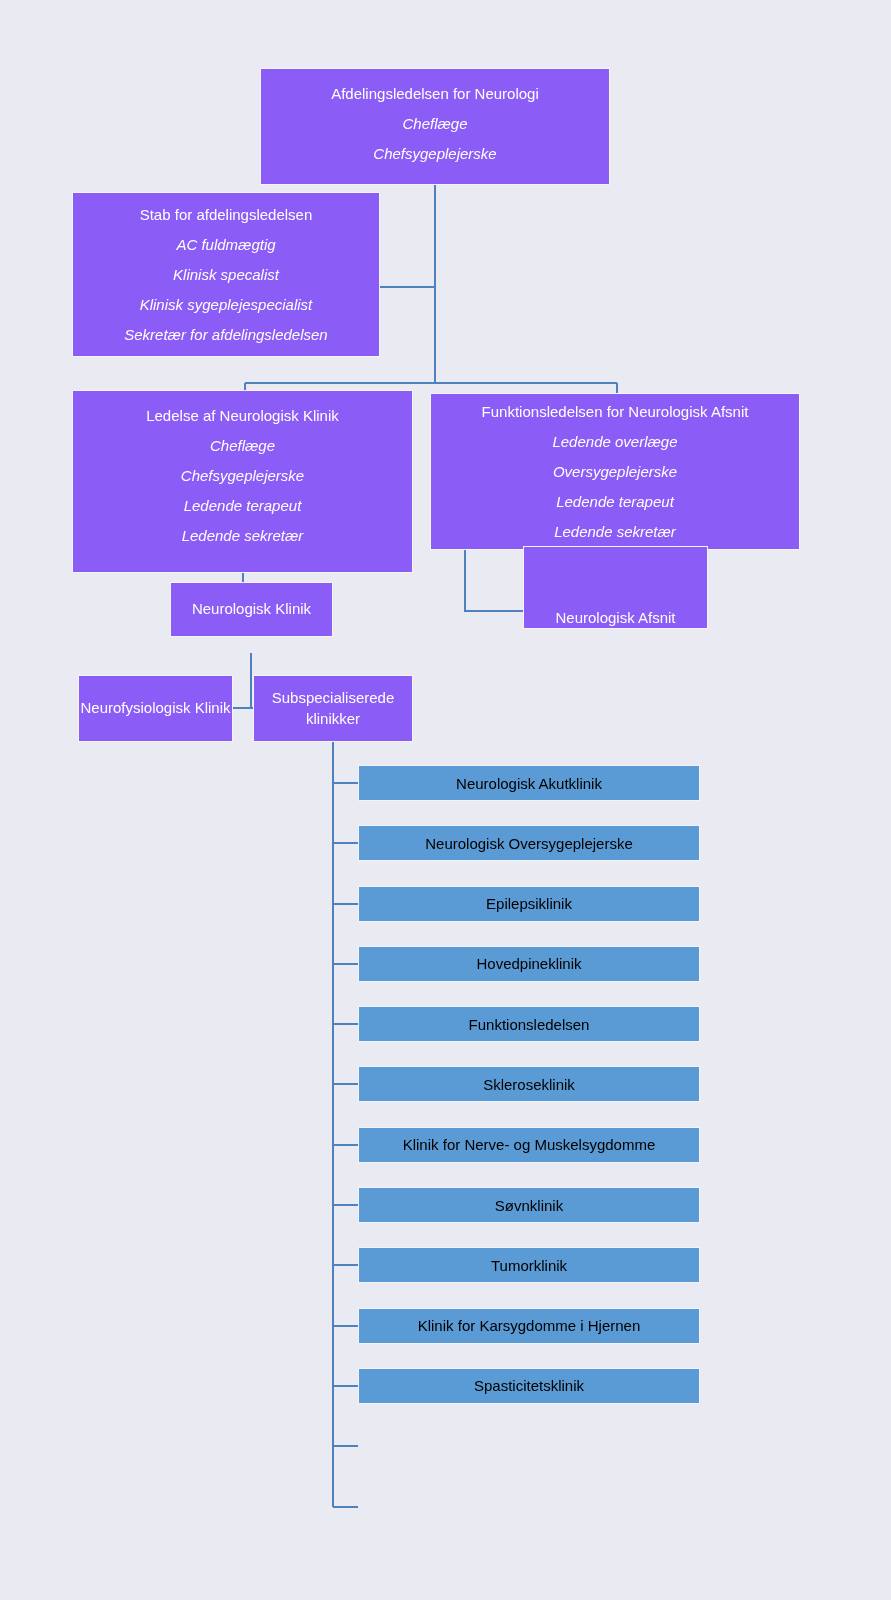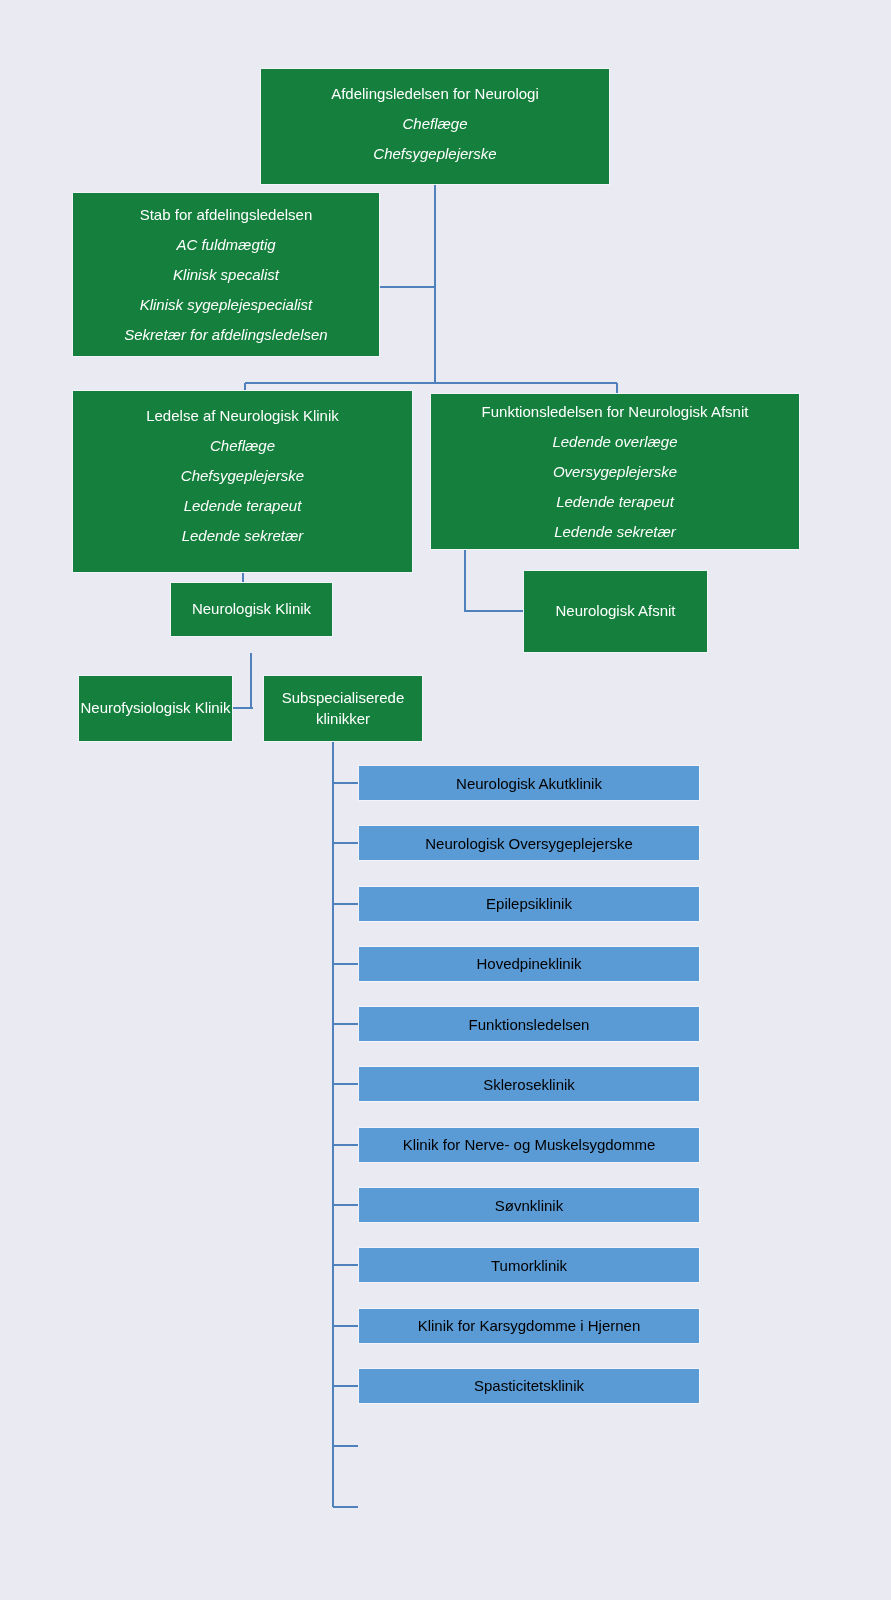--- a/index.html
+++ b/index.html
@@ -15,21 +15,21 @@
     overflow:hidden;
   }
   #connectors{
     position:absolute;
     left:0;top:0;
     z-index:0;
     pointer-events:none;
   }
   .org-node{
     position:absolute;
-    background:#15803d;
+    background:#8b5cf6;
     border:1px solid #f2f4f9;
     box-sizing:border-box;
     color:#ffffff;
     text-align:center;
     z-index:1;
     display:flex;
     flex-direction:column;
     align-items:center;
     font-size:15px;
   }
@@ -46,23 +46,23 @@
     justify-content:center;
     line-height:1.35;
   }
   
   #box-top{left:260px;top:68px;width:350px;height:117px;padding-top:10px;}
   #box-staff{left:72px;top:192px;width:308px;height:165px;padding-top:7px;}
   #box-klinik-ledelse{left:72px;top:390px;width:341px;height:183px;padding-top:10px;text-align:center;}
   #box-afsnit-ledelse{left:430px;top:393px;width:370px;height:157px;padding-top:3px;}
   
   #box-neurologisk-klinik{left:170px;top:582px;width:163px;height:55px;}
-  #box-neurologisk-afsnit{left:523px;top:570px;width:185px;height:83px;}
+  #box-neurologisk-afsnit{left:523px;top:546px;width:185px;height:83px;justify-content:flex-end;}
   #box-neurofys{left:78px;top:675px;width:155px;height:67px;}
-  #box-subspec{left:263px;top:675px;width:160px;height:67px;}
+  #box-subspec{left:253px;top:675px;width:160px;height:67px;}
   
   #clinics{
     position:absolute;
     left:358px;top:765px;width:342px;
     z-index:1;
   }
   .clinic{
     position:relative;
     height:36px;
     margin-bottom:24.3px;

